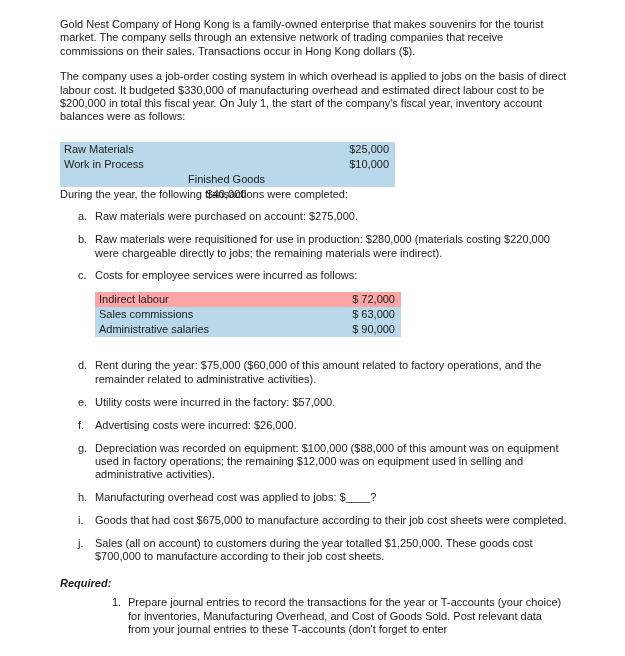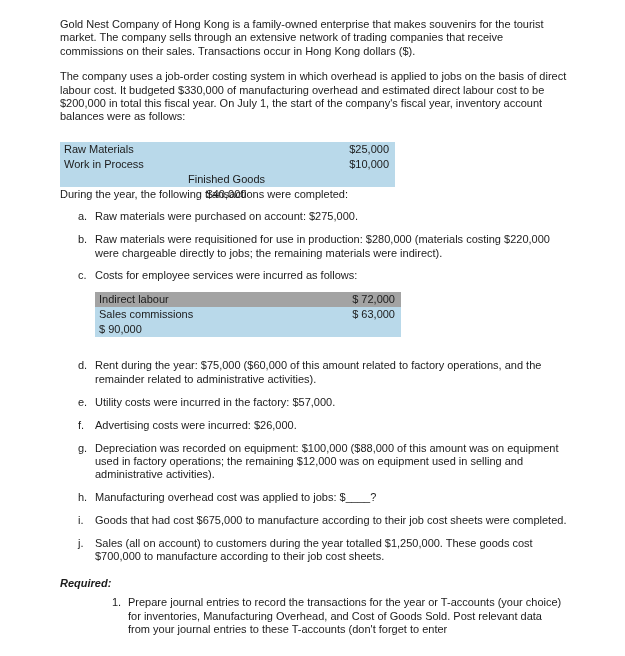--- a/index.html
+++ b/index.html
@@ -117,29 +117,30 @@
     <span class="lletter">b.</span>
     <span class="ltext">Raw materials were requisitioned for use in production: $280,000 (materials costing $220,000 were chargeable directly to jobs; the remaining materials were indirect).</span>
   </div>
 
   <div class="litem">
     <span class="lletter">c.</span>
     <span class="ltext">Costs for employee services were incurred as follows:</span>
   </div>
 
   <div class="tbl tbl-labour">
-    <div class="trow hl" style="background: #a3a3a3;">
+    <div class="trow hl" style="background: #fca5a5;">
       <span class="tlabel">Indirect labour</span>
       <span class="tvalue">$ 72,000</span>
     </div>
     <div class="trow hl" style="background: rgb(185, 217, 234);">
       <span class="tlabel">Sales commissions</span>
       <span class="tvalue">$ 63,000</span>
     </div>
     <div class="trow hl" style="background: rgb(185, 217, 234);">
+      <span class="tlabel">Administrative salaries</span>
       <span class="tvalue">$ 90,000</span>
     </div>
   </div>
 
   <div class="litem">
     <span class="lletter">d.</span>
     <span class="ltext">Rent during the year: $75,000 ($60,000 of this amount related to factory operations, and the remainder related to administrative activities).</span>
   </div>
 
   <div class="litem">

